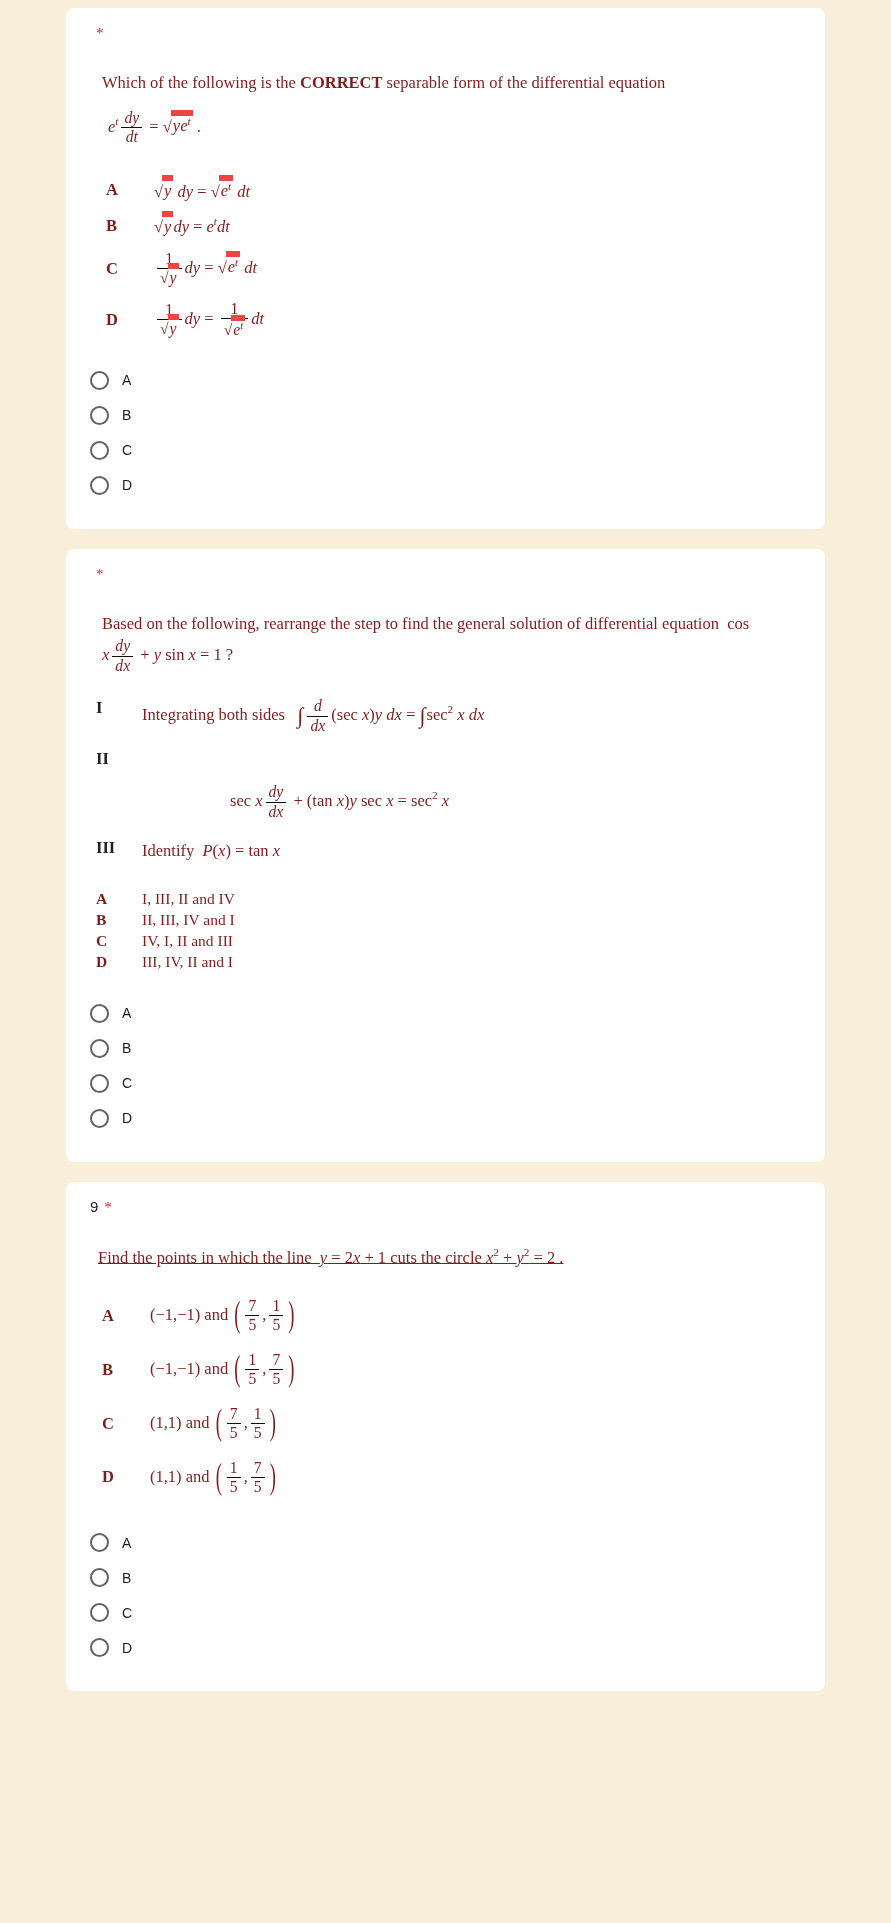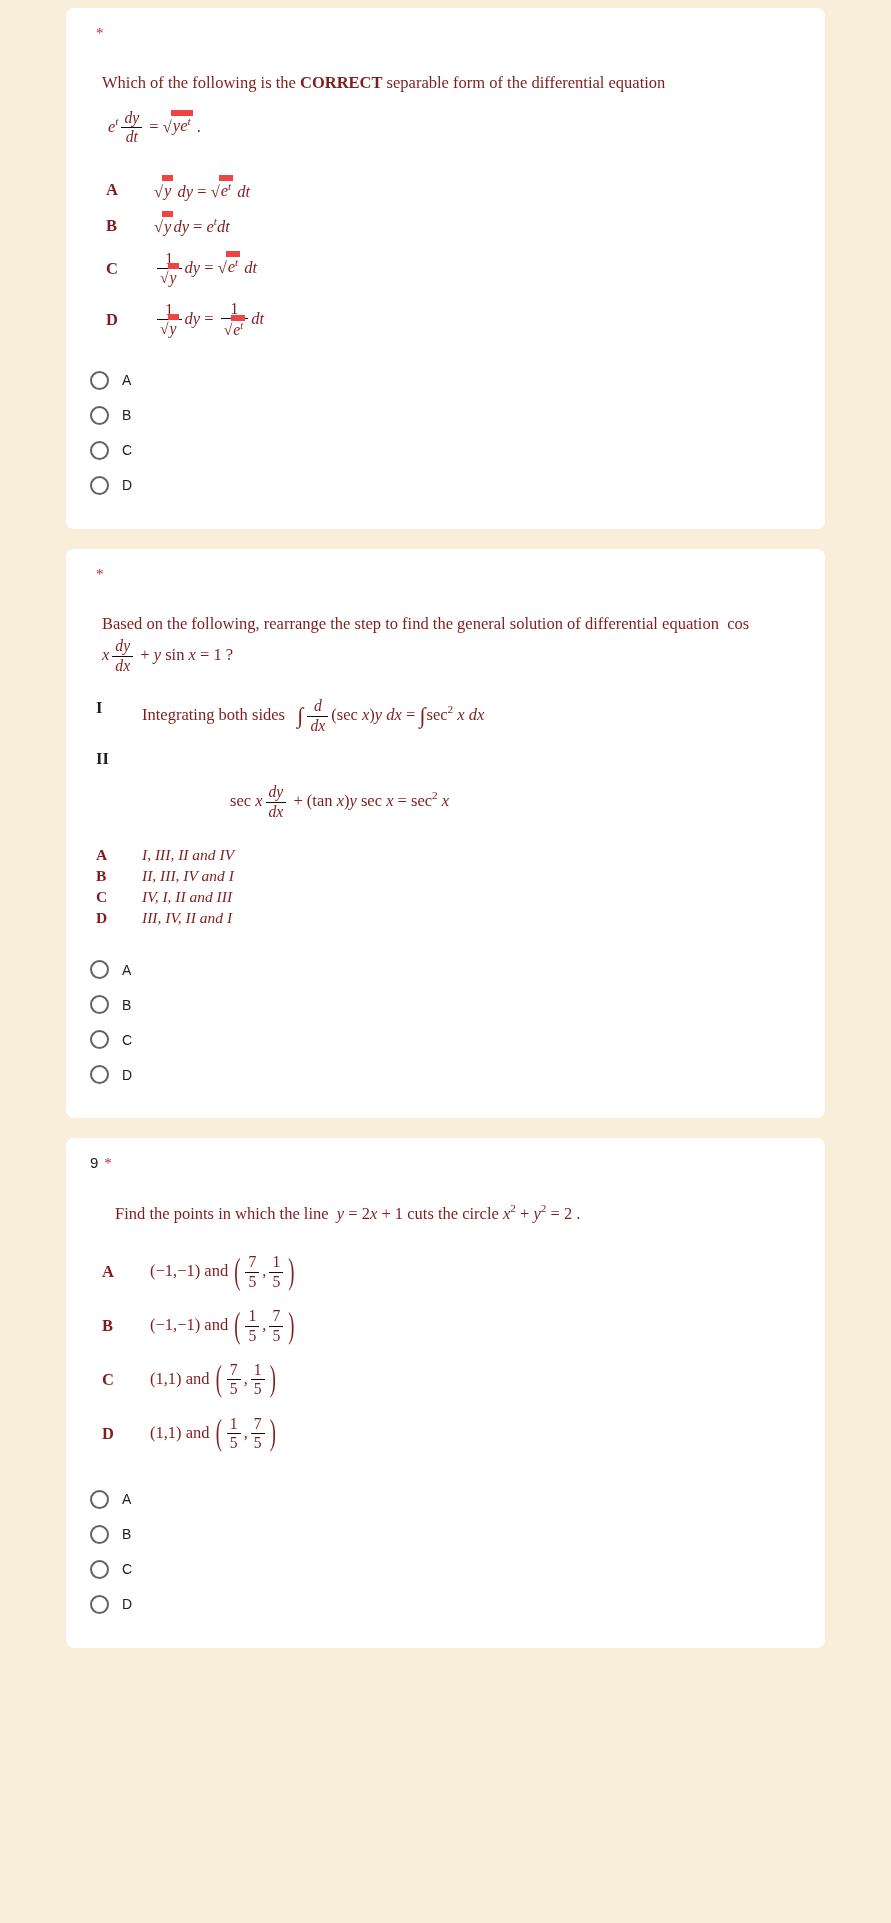--- a/index.html
+++ b/index.html
@@ -47,24 +47,24 @@
 
   
   .steps { margin-top: 24px; }
   .step-row { display: flex; align-items: flex-start; margin: 0 0 15px 6px; }
   .step-label { font-weight: bold; flex: 0 0 46px; font-family: "Liberation Serif", serif; font-size: 16.5px; }
   .step-body { line-height: 1.55; max-width: 560px; }
   .step-formula { margin: 4px 0 18px 140px; }
   .choices { margin: 24px 0 0 6px; }
   .choice-row { display: flex; line-height: 21px; }
   .choice-letter { font-weight: bold; flex: 0 0 46px; font-size: 15.5px; }
-  .choice-text { font-size: 15.5px; font-style: italic; }
+  .choice-text { font-size: 15.5px; }
 
   
-  .card-3 .prompt { margin-left: 25px; }
+  .card-3 .prompt { margin-left: 8px; text-decoration: underline; }
   .card-3 .options { margin-top: 26px; }
   .card-3 .opt-row { margin: 0 0 18px 12px; }
   .card-3 .radio-group { margin-top: 30px; }
 
   
   .frac {
     display: inline-block; vertical-align: middle; text-align: center;
     margin: 0 3px; line-height: 1.05; font-size: 0.95em;
   }
   .frac > .top { display: block; border-bottom: 1px solid #0d0d0d; padding: 0 3px 1px; }
@@ -138,20 +138,24 @@
 
     <div class="steps">
       <div class="step-row">
         <span class="step-label">I</span>
         <span class="step-body math">Integrating both sides &nbsp;&nbsp;<span class="int">∫</span><span class="frac"><span class="top"><i>d</i></span><span class="bot"><i>dx</i></span></span>(sec <i>x</i>)<i>y</i> <i>dx</i> = <span class="int">∫</span>sec<sup>2</sup> <i>x</i> <i>dx</i></span>
       </div>
       <div class="step-row">
         <span class="step-label">II</span>
       </div>
       <div class="step-formula math">sec <i>x</i><span class="frac"><span class="top"><i>dy</i></span><span class="bot"><i>dx</i></span></span> + (tan <i>x</i>)<i>y</i> sec <i>x</i> = sec<sup>2</sup> <i>x</i></div>
+      <div class="step-row">
+        <span class="step-label">III</span>
+        <span class="step-body math">Identify &nbsp;<i>P</i>(<i>x</i>) = tan <i>x</i></span>
+      </div>
     </div>
 
     <div class="choices">
       <div class="choice-row">
         <span class="choice-letter math">A</span>
         <span class="choice-text math">I, III, II and IV</span>
       </div>
       <div class="choice-row">
         <span class="choice-letter math">B</span>
         <span class="choice-text math">II, III, IV and I</span>

